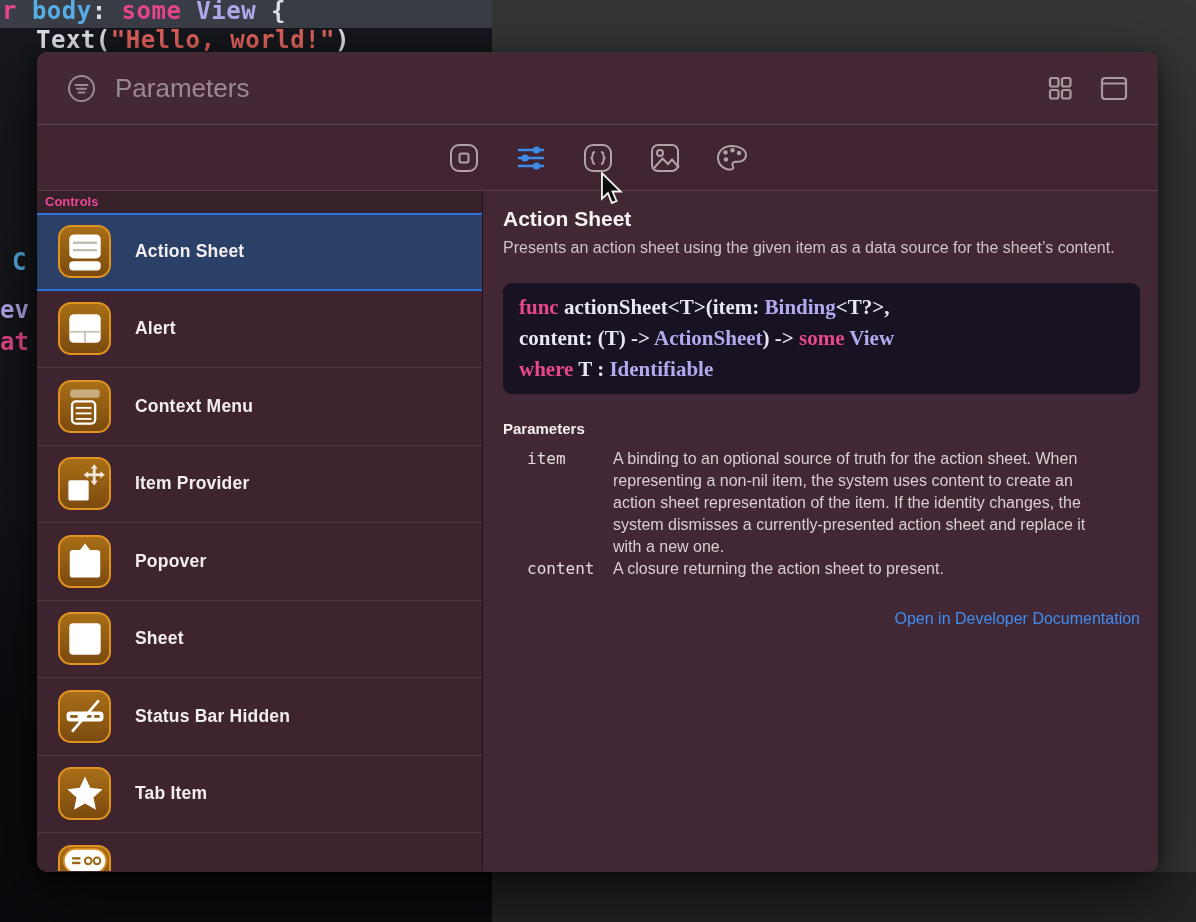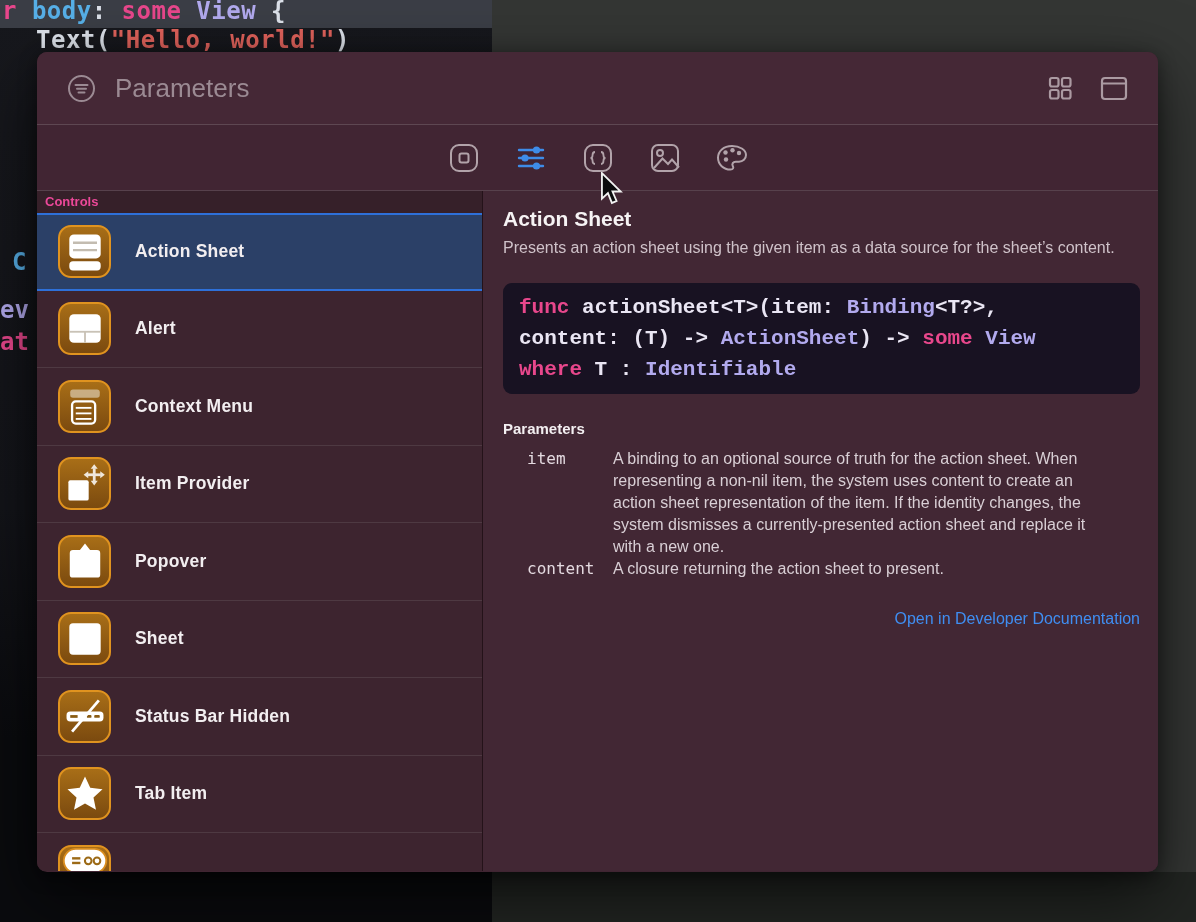--- a/index.html
+++ b/index.html
@@ -59,21 +59,21 @@
   .item-icon { width:53px; height:53px; border-radius:13px; margin-left:21px; flex:0 0 53px;
     background:linear-gradient(180deg,#a86e17,#7b4a0f); border:2.5px solid #e0931f;
     display:flex; align-items:center; justify-content:center; }
   .row-label { margin-left:24px; color:#f2eef0; font-size:17.5px; font-weight:700; letter-spacing:.2px; }
 
   
   .detail { flex:1; padding:16px 18px 0 20px; background:#422734; }
   .detail-title { color:#f6f3f4; font-size:21px; font-weight:700; margin-bottom:7px; }
   .detail-desc { color:#cfc2c9; font-size:16px; line-height:20px; max-width:625px; margin-bottom:25px; }
   .codeblock { background:#181222; border-radius:9px; padding:9px 16px; width:637px;
-    font-family:Liberation Mono, monospace; font-weight:700; font-size:21px; line-height:31px; white-space:pre-wrap; }
+    font-family:Liberation Serif, serif; font-weight:700; font-size:21px; line-height:31px; white-space:pre-wrap; }
   .params-label { color:#f3eff1; font-size:15px; font-weight:700; margin-top:26px; }
   .param-grid { display:grid; grid-template-columns:86px 1fr; row-gap:0; margin-top:11px; padding-left:24px; }
   .param-name { font-family:"DejaVu Sans Mono", monospace; font-size:16px; color:#e4dae0; padding-top:1px; }
   .param-desc { color:#d9cfd5; font-size:16px; line-height:22px; max-width:500px; }
   .doc-link { margin-top:30px; text-align:right; padding-right:0px; }
   .doc-link a { color:#3f8ef2; font-size:16px; text-decoration:none; }
 
   
   .cursor { position:absolute; left:598px; top:172px; width:26px; height:34px; pointer-events:none; }
 </style>

